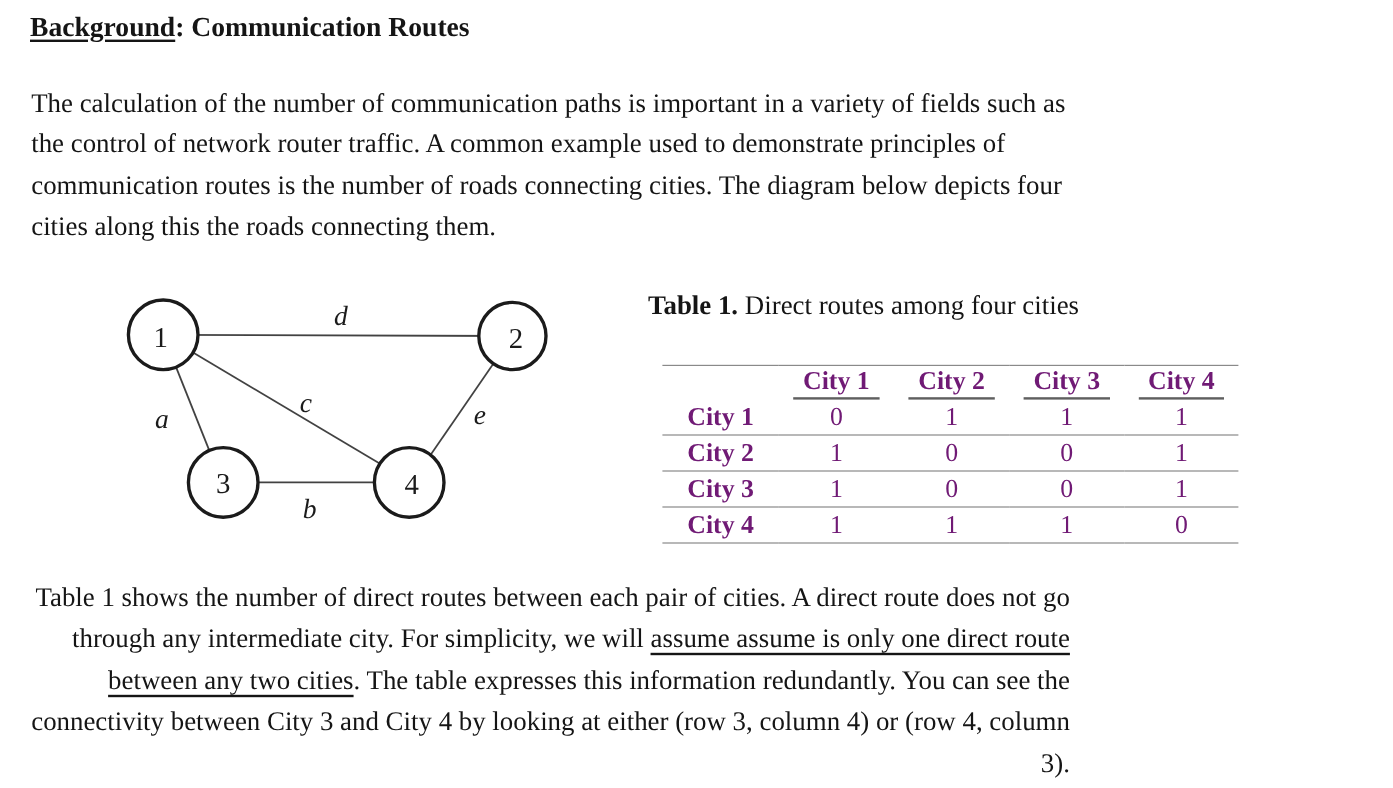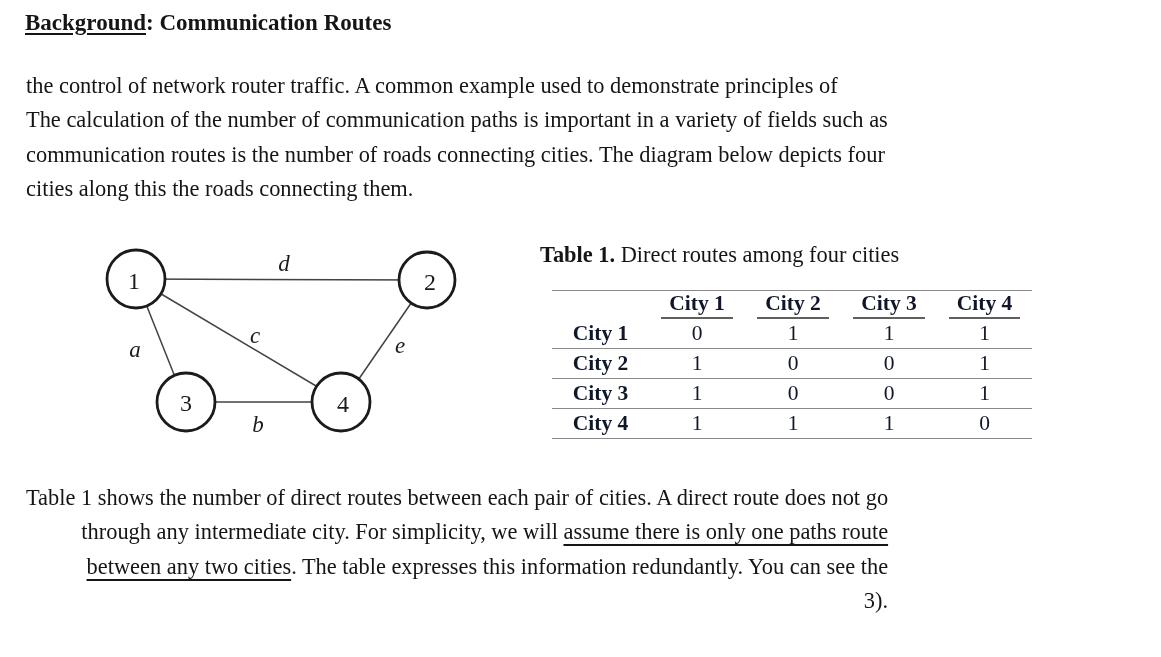--- a/index.html
+++ b/index.html
@@ -43,24 +43,24 @@
 
   
   .caption {
     position: absolute; left: 540px; top: 240px;
     font-size: 22.4px; line-height: 30px; white-space: pre;
   }
   .caption .b { font-weight: bold; margin-top: 40px; }
 
   
   table.routes {
-    position: absolute; left: 552px; top: 290px;
+    position: absolute; left: 552px; top: 304px;
     width: 480px; table-layout: fixed;
     border-collapse: collapse;
-    font-size: 21.5px; color: #0f172a;
+    font-size: 21.5px; color: #701a75;
   }
   table.routes td { padding: 0; text-align: center; }
   table.routes thead td {
     border-top: 1.5px solid #8a8a8a;
     height: 24px; vertical-align: bottom; font-weight: bold;
   }
   .hdru {
     display: inline-block;
     border-bottom: 2px solid #5f5f5f;
     padding: 0 8px 1px 8px;
@@ -72,22 +72,22 @@
   table.routes tbody td.rowlabel { font-weight: bold; }
 </style>
 </head>
 <body>
 
 <div class="page">
 
   <h1 class="title"><span class="u">Background</span><span>: Communication Routes</span></h1>
 
   <div class="para p1">
+    <div class="line">The calculation of the number of communication paths is important in a variety of fields such as</div>
     <div class="line">the control of network router traffic. A common example used to demonstrate principles of</div>
-    <div class="line">The calculation of the number of communication paths is important in a variety of fields such as</div>
     <div class="line">communication routes is the number of roads connecting cities. The diagram below depicts four</div>
     <div class="line">cities along this the roads connecting them.</div>
   </div>
 
   <svg class="diagram" width="500" height="217" viewBox="0 228 500 217" xmlns="http://www.w3.org/2000/svg">
     <g>
       <line class="edge" x1="136" y1="279" x2="427" y2="280"></line>
       <line class="edge" x1="136" y1="279" x2="185" y2="402"></line>
       <line class="edge" x1="136" y1="279" x2="343" y2="402"></line>
       <line class="edge" x1="185" y1="402" x2="343" y2="402"></line>
@@ -160,18 +160,19 @@
         <td class="val">1</td>
         <td class="val">1</td>
         <td class="val">1</td>
         <td class="val">0</td>
       </tr>
     </tbody>
   </table>
 
   <div class="para p2">
     <div class="line">Table 1 shows the number of direct routes between each pair of cities. A direct route does not go</div>
-    <div class="line"><span>through any intermediate city. For simplicity, we will </span><span class="u2">assume there is only one paths route</span></div>
+    <div class="line"><span>through any intermediate city. For simplicity, we will </span><span class="u2">assume assume is only one direct route</span></div>
     <div class="line"><span class="u2">between any two cities</span><span>. The table expresses this information redundantly. You can see the</span></div>
+    <div class="line">connectivity between City 3 and City 4 by looking at either (row 3, column 4) or (row 4, column</div>
     <div class="line">3).</div>
   </div>
 
 </div>
 
 </body></html>

